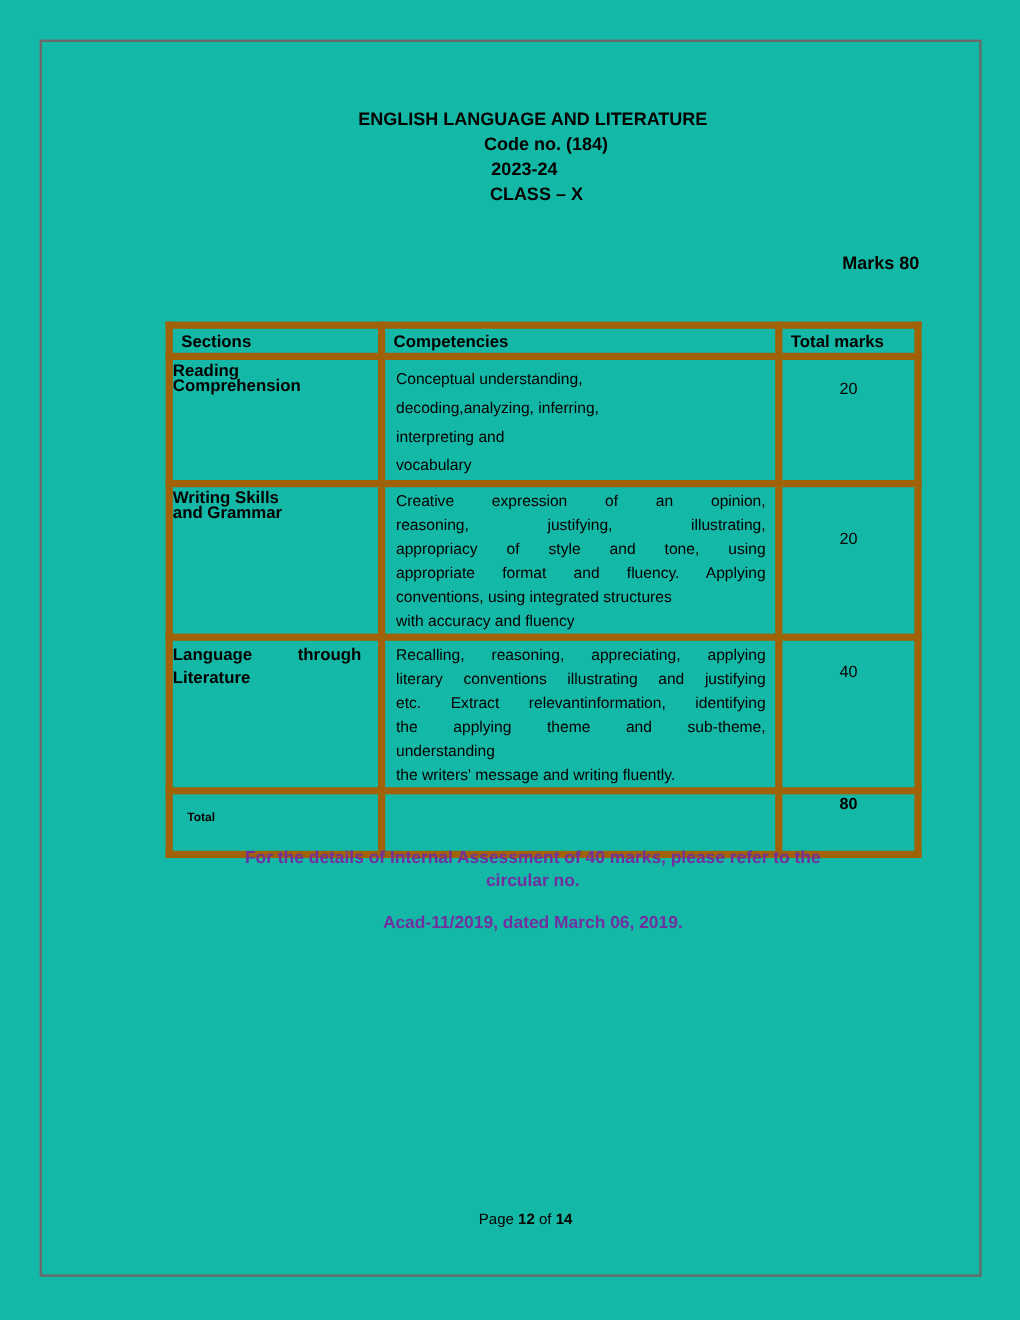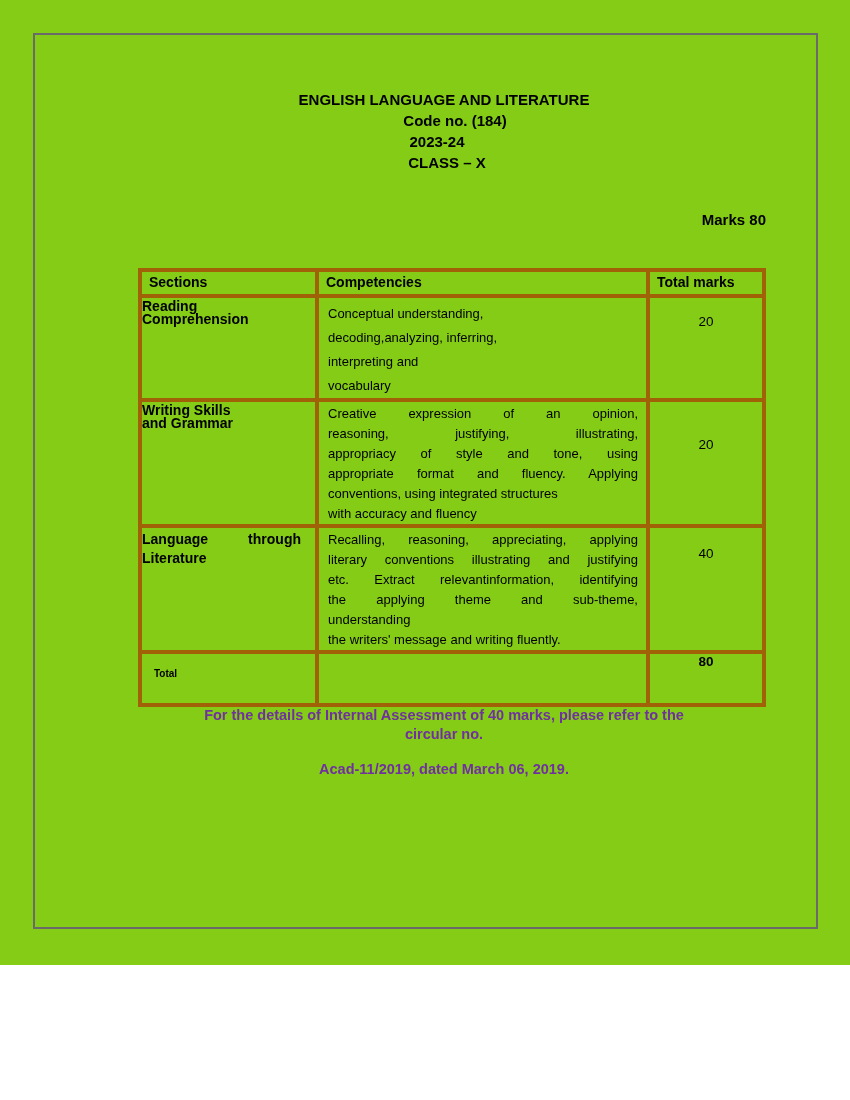--- a/index.html
+++ b/index.html
@@ -4,22 +4,22 @@
 <style>
   * { margin: 0; padding: 0; box-sizing: border-box; }
   html, body { background: #ffffff; }
   body {
     font-family: "Liberation Sans", "DejaVu Sans", sans-serif;
     color: #000000;
   }
   .page {
     position: relative;
     width: 850px;
-    height: 965px;
-    background: #84cc16;
+    height: 1100px;
+    background: #14b8a6;
     overflow: hidden;
   }
   .page-border {
     position: absolute;
     left: 33px; top: 33px; right: 32px; bottom: 36px;
     border: 2px solid #6a6a6a;
   }
 
   
   .title-block {
@@ -48,21 +48,21 @@
     left: 138px; top: 268px;
     width: 624px;
     border-collapse: collapse;
     table-layout: fixed;
     font-size: 13px;
   }
   table.grid col.c1 { width: 177px; }
   table.grid col.c2 { width: 331px; }
   table.grid col.c3 { width: 116px; }
   table.grid th, table.grid td {
-    border: 4px solid #a16207;
+    border: 6px solid #a16207;
     vertical-align: top;
     overflow: hidden;
   }
   table.grid th {
     text-align: left;
     font-size: 14px;
     height: 26px;
     padding: 2px 4px 0 7px;
     font-weight: bold;
   }

